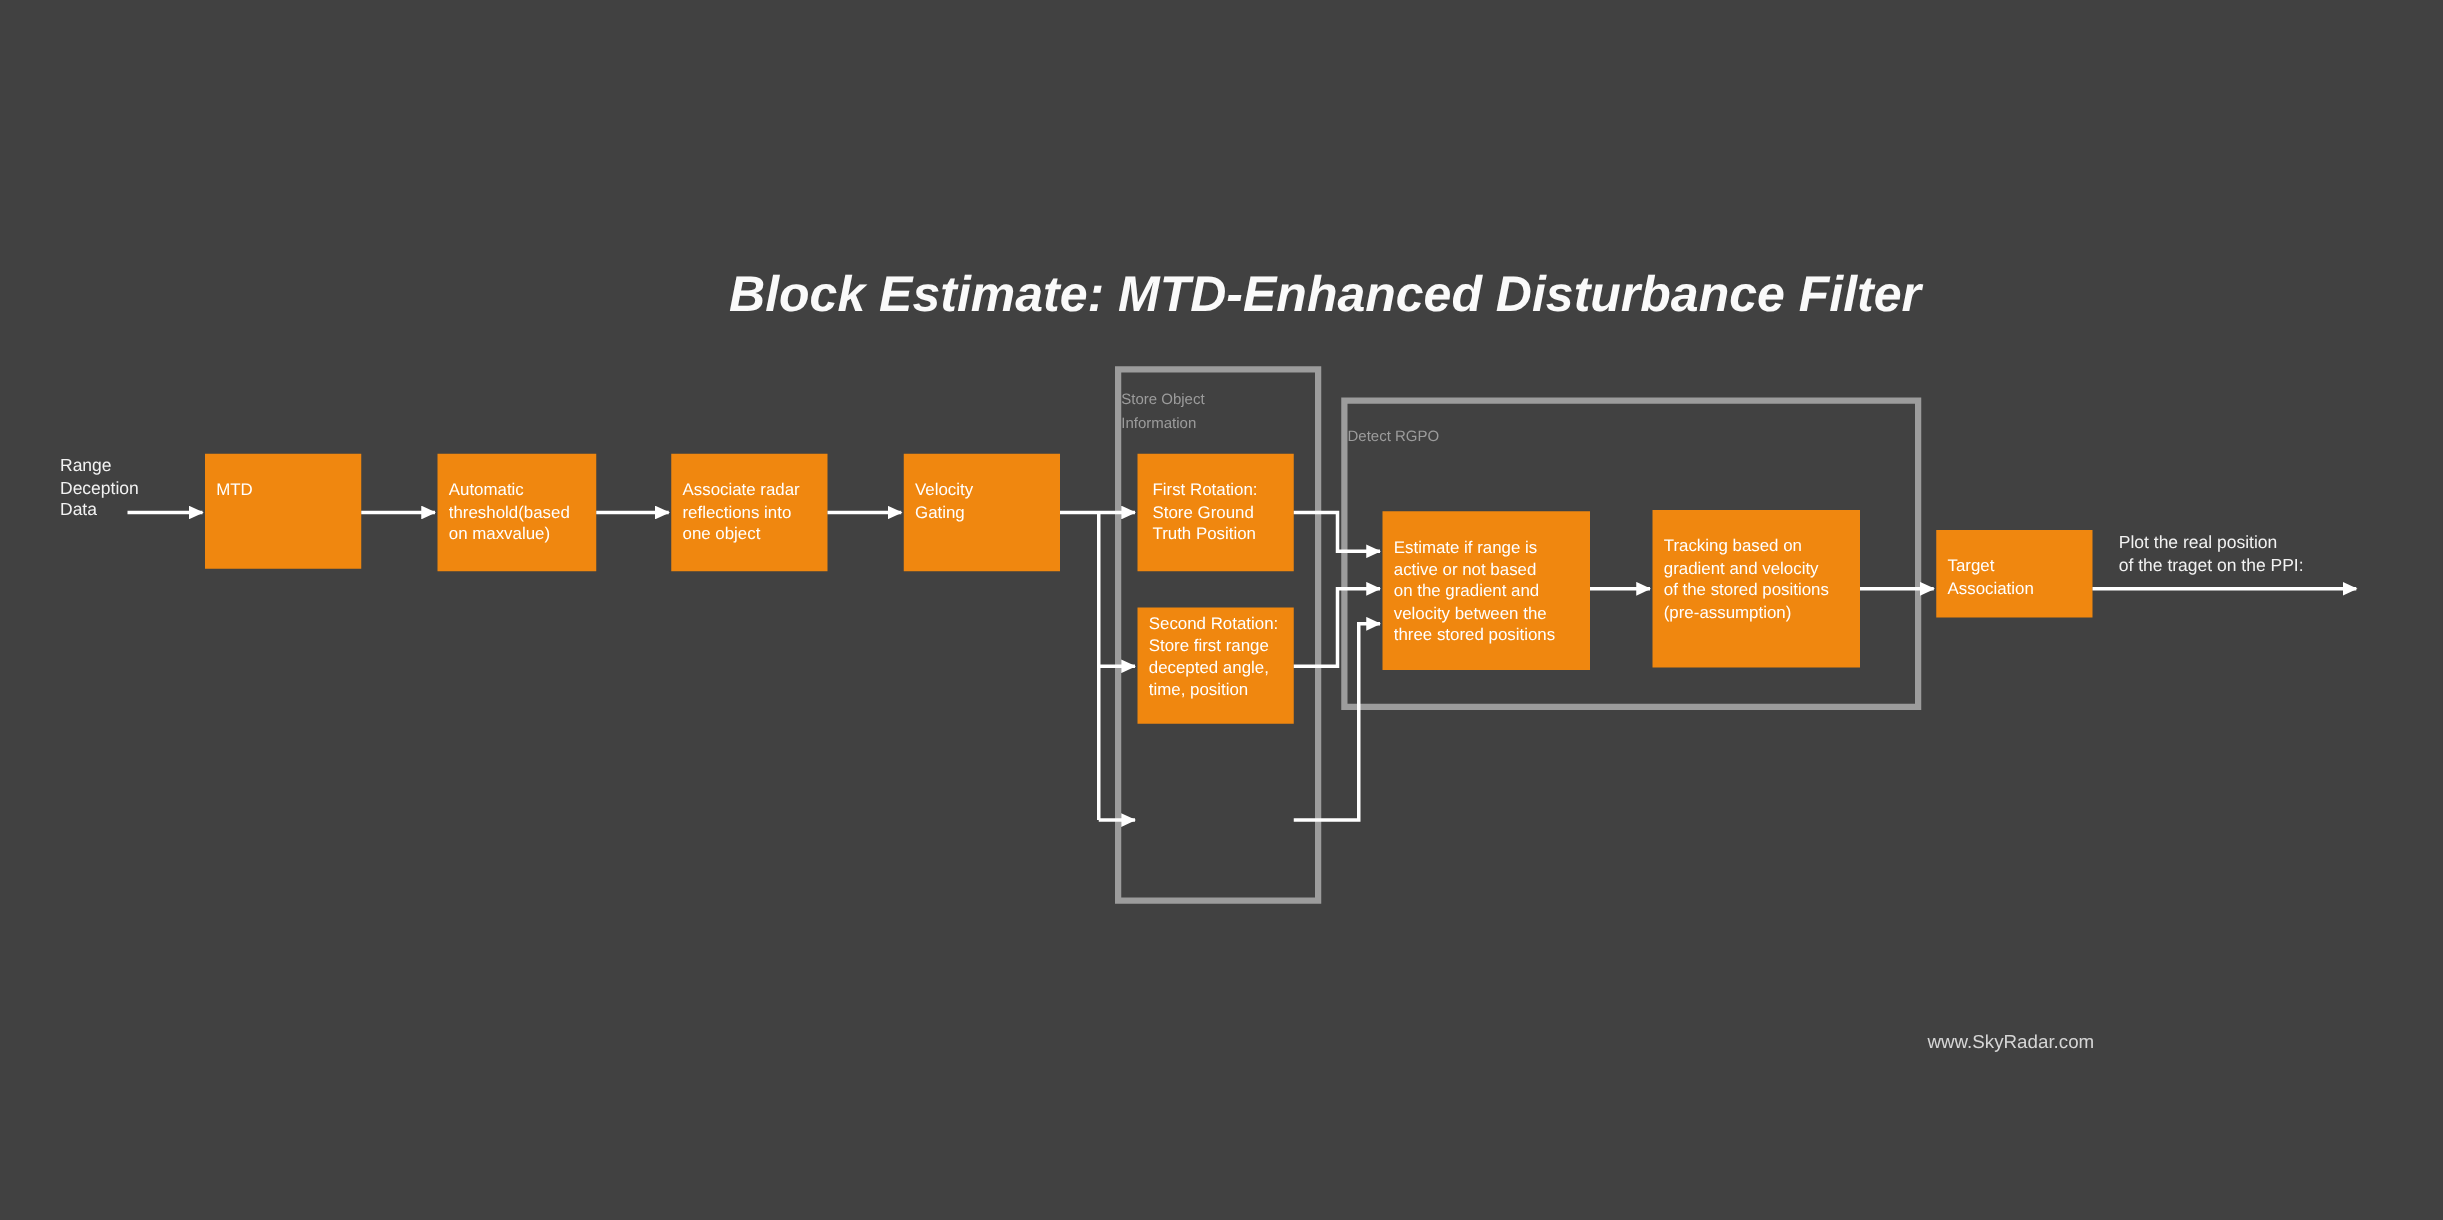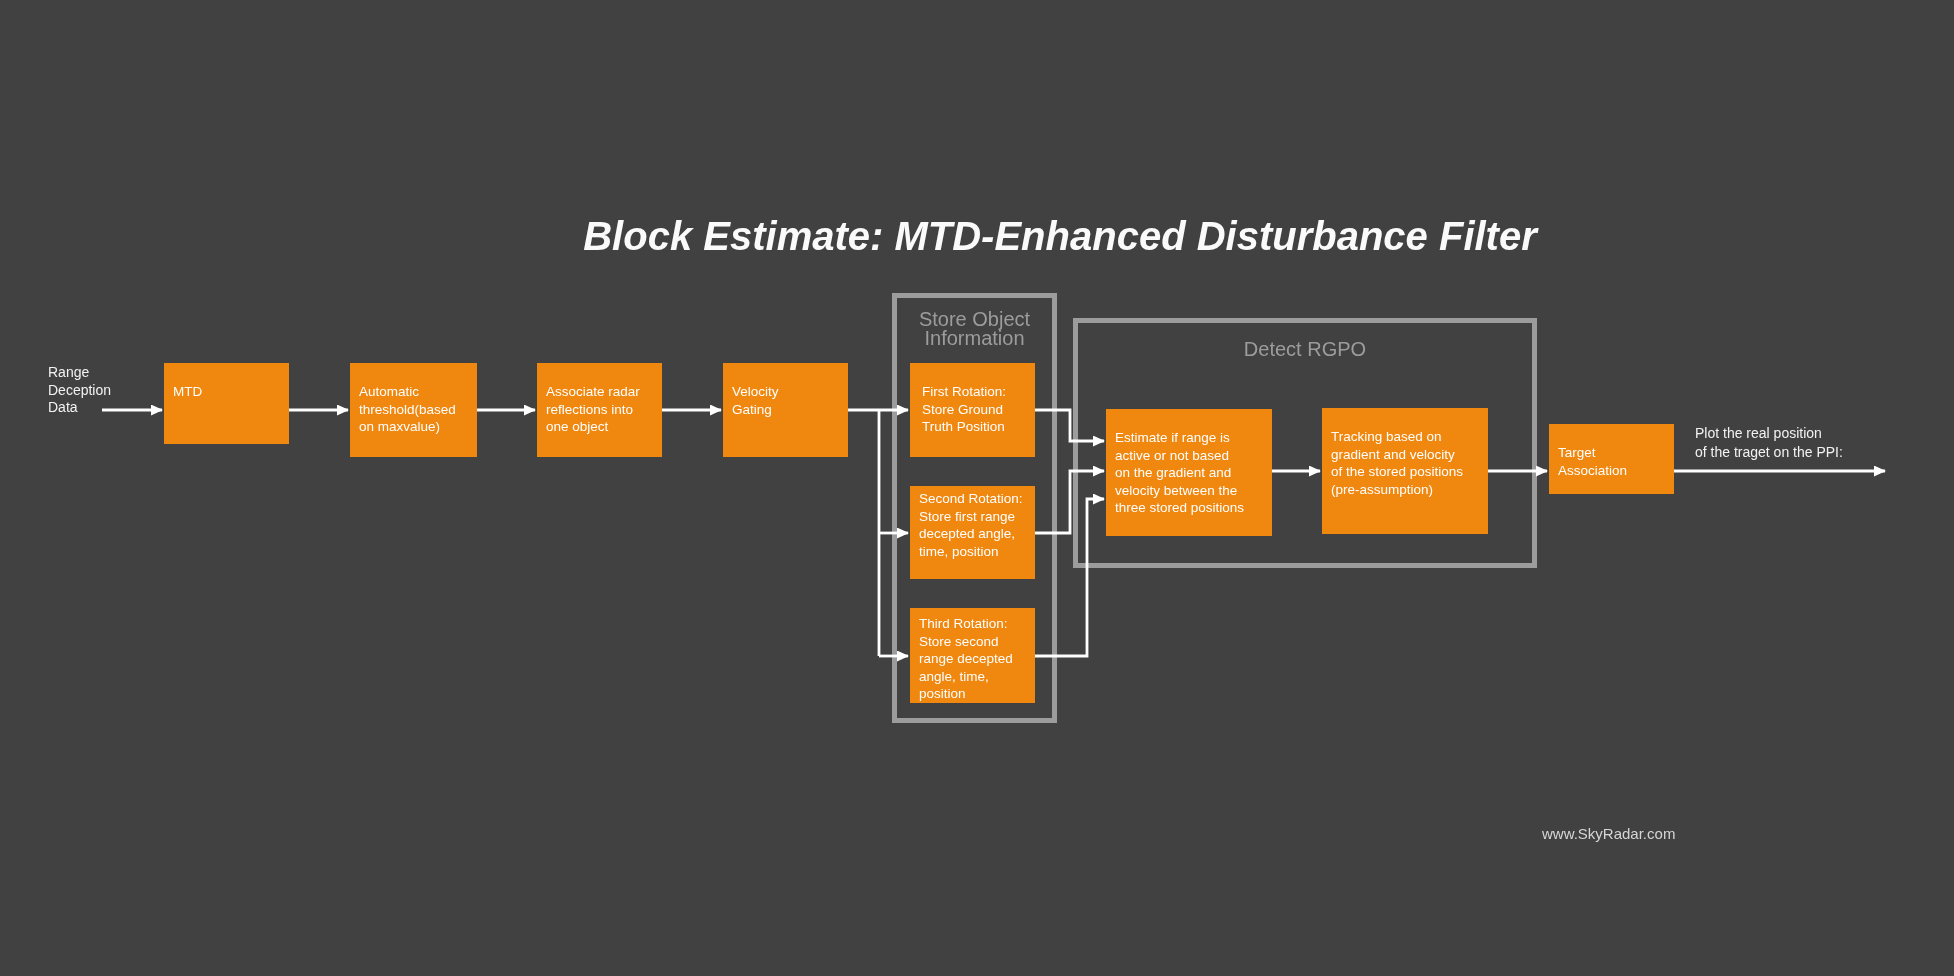--- a/index.html
+++ b/index.html
@@ -19,22 +19,22 @@
   }
   .box{
     position:absolute;background:var(--box-bg);color:var(--box-text);
     font-size:13.5px;line-height:17.5px;white-space:pre-line;
     padding:20px 4px 0 9px;box-sizing:border-box;
   }
   .group{
     position:absolute;border:5px solid var(--group-border);box-sizing:border-box;
   }
   .group-label{
-    position:absolute;left:0;top:0;width:100%;text-align:center;
-    color:var(--group-label);font-size:20px;line-height:19px;white-space:pre-line;
+    position:absolute;left:0;top:0;width:100%;text-align:left;
+    color:var(--group-label);font-size:12px;line-height:19px;white-space:pre-line;
   }
   .free-label{
     position:absolute;color:var(--label-text);font-size:14px;line-height:17.5px;
     white-space:pre-line;
   }
   .output-label{line-height:19px;}
   .footer{
     position:absolute;color:var(--footer-text);font-size:15px;white-space:nowrap;
   }
   .connectors{position:absolute;left:0;top:0;pointer-events:none;}
@@ -59,21 +59,21 @@
 
   <div class="free-label" style="left:48px;top:364px;">Range
 Deception
 Data</div>
 
   <div class="free-label output-label" style="left:1695px;top:424px;">Plot the real position
 of the traget on the PPI:</div>
 
   <div class="footer" style="left:1542px;top:825px;">www.SkyRadar.com</div>
 
-  <div class="box" style="left:164px;top:363px;width:125px;height:81px;">MTD</div>
+  <div class="box" style="left:164px;top:363px;width:125px;height:92px;">MTD</div>
 
   <div class="box" style="left:350px;top:363px;width:127px;height:94px;">Automatic
 threshold(based
 on maxvalue)</div>
 
   <div class="box" style="left:537px;top:363px;width:125px;height:94px;">Associate radar
 reflections into
 one object</div>
 
   <div class="box" style="left:723px;top:363px;width:125px;height:94px;">Velocity
@@ -81,25 +81,20 @@
 
   <div class="box" style="left:910px;top:363px;width:125px;height:94px;padding-left:12px;">First Rotation:
 Store Ground
 Truth Position</div>
 
   <div class="box" style="left:910px;top:486px;width:125px;height:93px;padding-top:4px;">Second Rotation:
 Store first range
 decepted angle,
 time, position</div>
 
-  <div class="box" style="left:910px;top:608px;width:125px;height:95px;padding-top:7px;">Third Rotation:
-Store second
-range decepted
-angle, time,
-position</div>
 
   <div class="box" style="left:1106px;top:409px;width:166px;height:127px;">Estimate if range is
 active or not based
 on the gradient and
 velocity between the
 three stored positions</div>
 
   <div class="box" style="left:1322px;top:408px;width:166px;height:126px;">Tracking based on
 gradient and velocity
 of the stored positions

